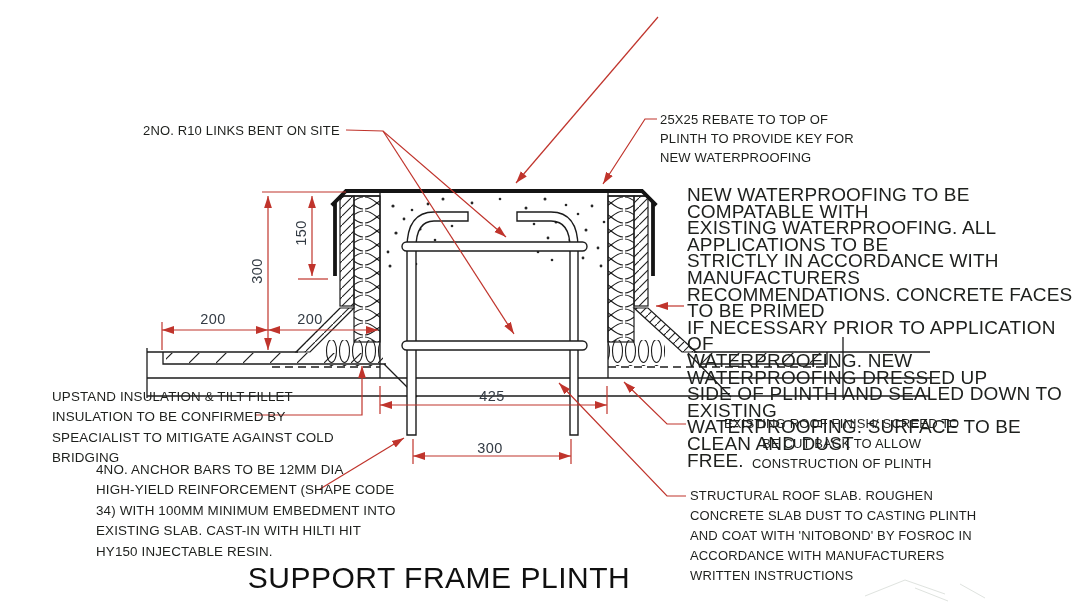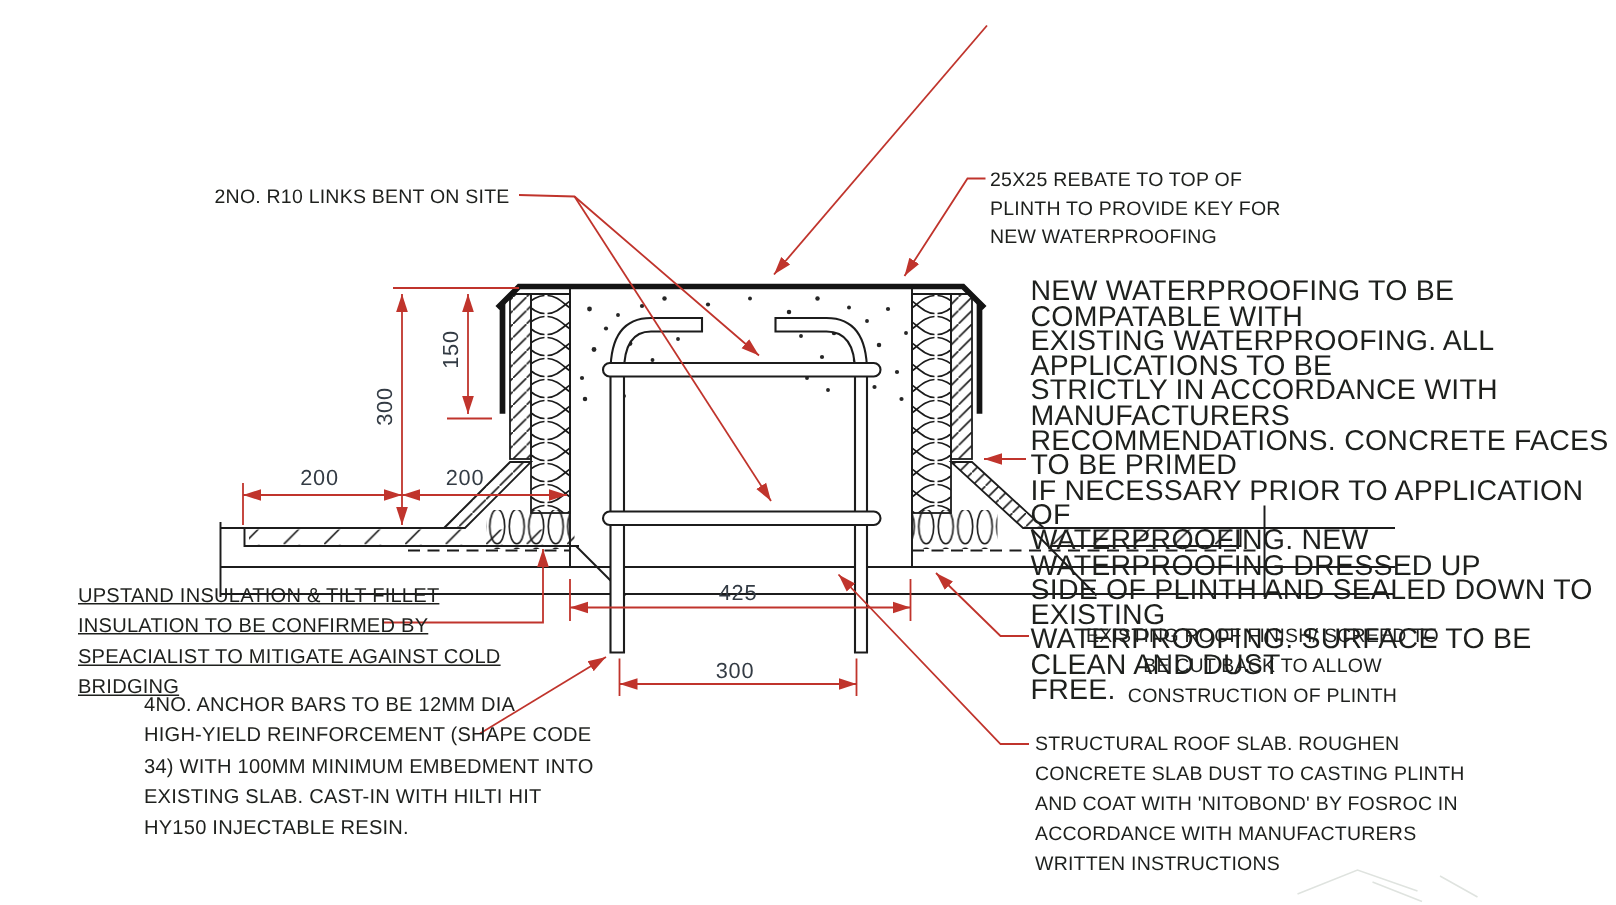--- a/index.html
+++ b/index.html
@@ -176,21 +176,21 @@
   <div class="note tight" style="left:687px;top:187px;">NEW WATERPROOFING TO BE COMPATABLE WITH
 EXISTING WATERPROOFING. ALL APPLICATIONS TO BE
 STRICTLY IN ACCORDANCE WITH MANUFACTURERS
 RECOMMENDATIONS. CONCRETE FACES TO BE PRIMED
 IF NECESSARY PRIOR TO APPLICATION OF
 WATERPROOFING. NEW WATERPROOFING DRESSED UP
 SIDE OF PLINTH AND SEALED DOWN TO EXISTING
 WATERPROOFING. SURFACE TO BE CLEAN AND DUST
 FREE.</div>
 
-  <div class="note wide" style="left:52px;top:387px;text-decoration:underline;">UPSTAND INSULATION &amp; TILT FILLET
+  <div class="note wide" style="left:52px;top:387px;">UPSTAND INSULATION &amp; TILT FILLET
 INSULATION TO BE CONFIRMED BY
 SPEACIALIST TO MITIGATE AGAINST COLD
 BRIDGING</div>
 
   <div class="note wide" style="left:52px;top:460px;margin-left:44px;">4NO. ANCHOR BARS TO BE 12MM DIA
 HIGH-YIELD REINFORCEMENT (SHAPE CODE
 34) WITH 100MM MINIMUM EMBEDMENT INTO
 EXISTING SLAB. CAST-IN WITH HILTI HIT
 HY150 INJECTABLE RESIN.</div>
 
@@ -204,13 +204,14 @@
 ACCORDANCE WITH MANUFACTURERS
 WRITTEN INSTRUCTIONS</div>
 
   <span class="dim vert" style="left:257px;top:271px;">300</span>
   <span class="dim vert" style="left:301px;top:233px;">150</span>
   <span class="dim" style="left:213px;top:319px;">200</span>
   <span class="dim" style="left:310px;top:319px;">200</span>
   <span class="dim" style="left:492px;top:396px;">425</span>
   <span class="dim" style="left:490px;top:448px;">300</span>
 
+  <div class="title">SUPPORT FRAME PLINTH</div>
 </div>
 
 </body></html>

